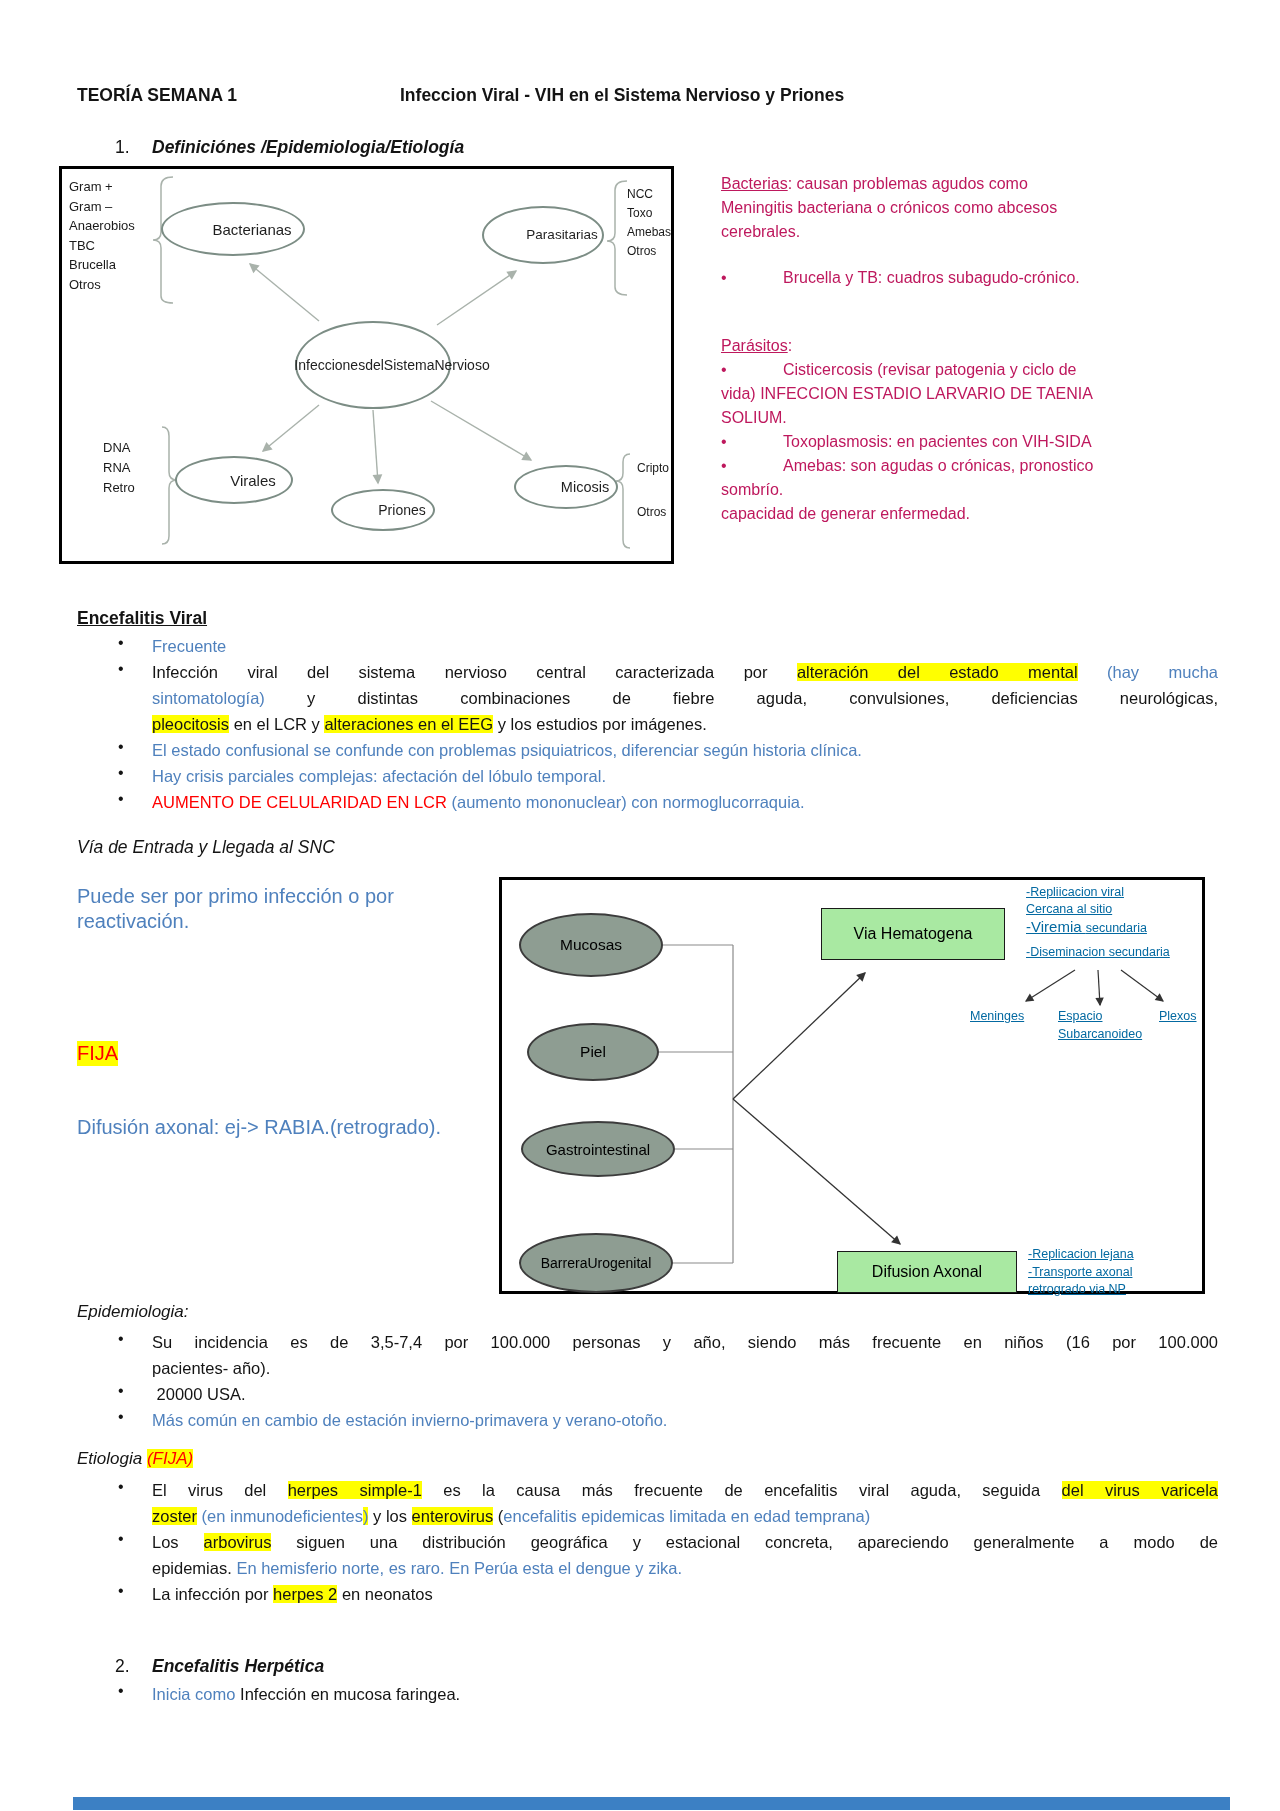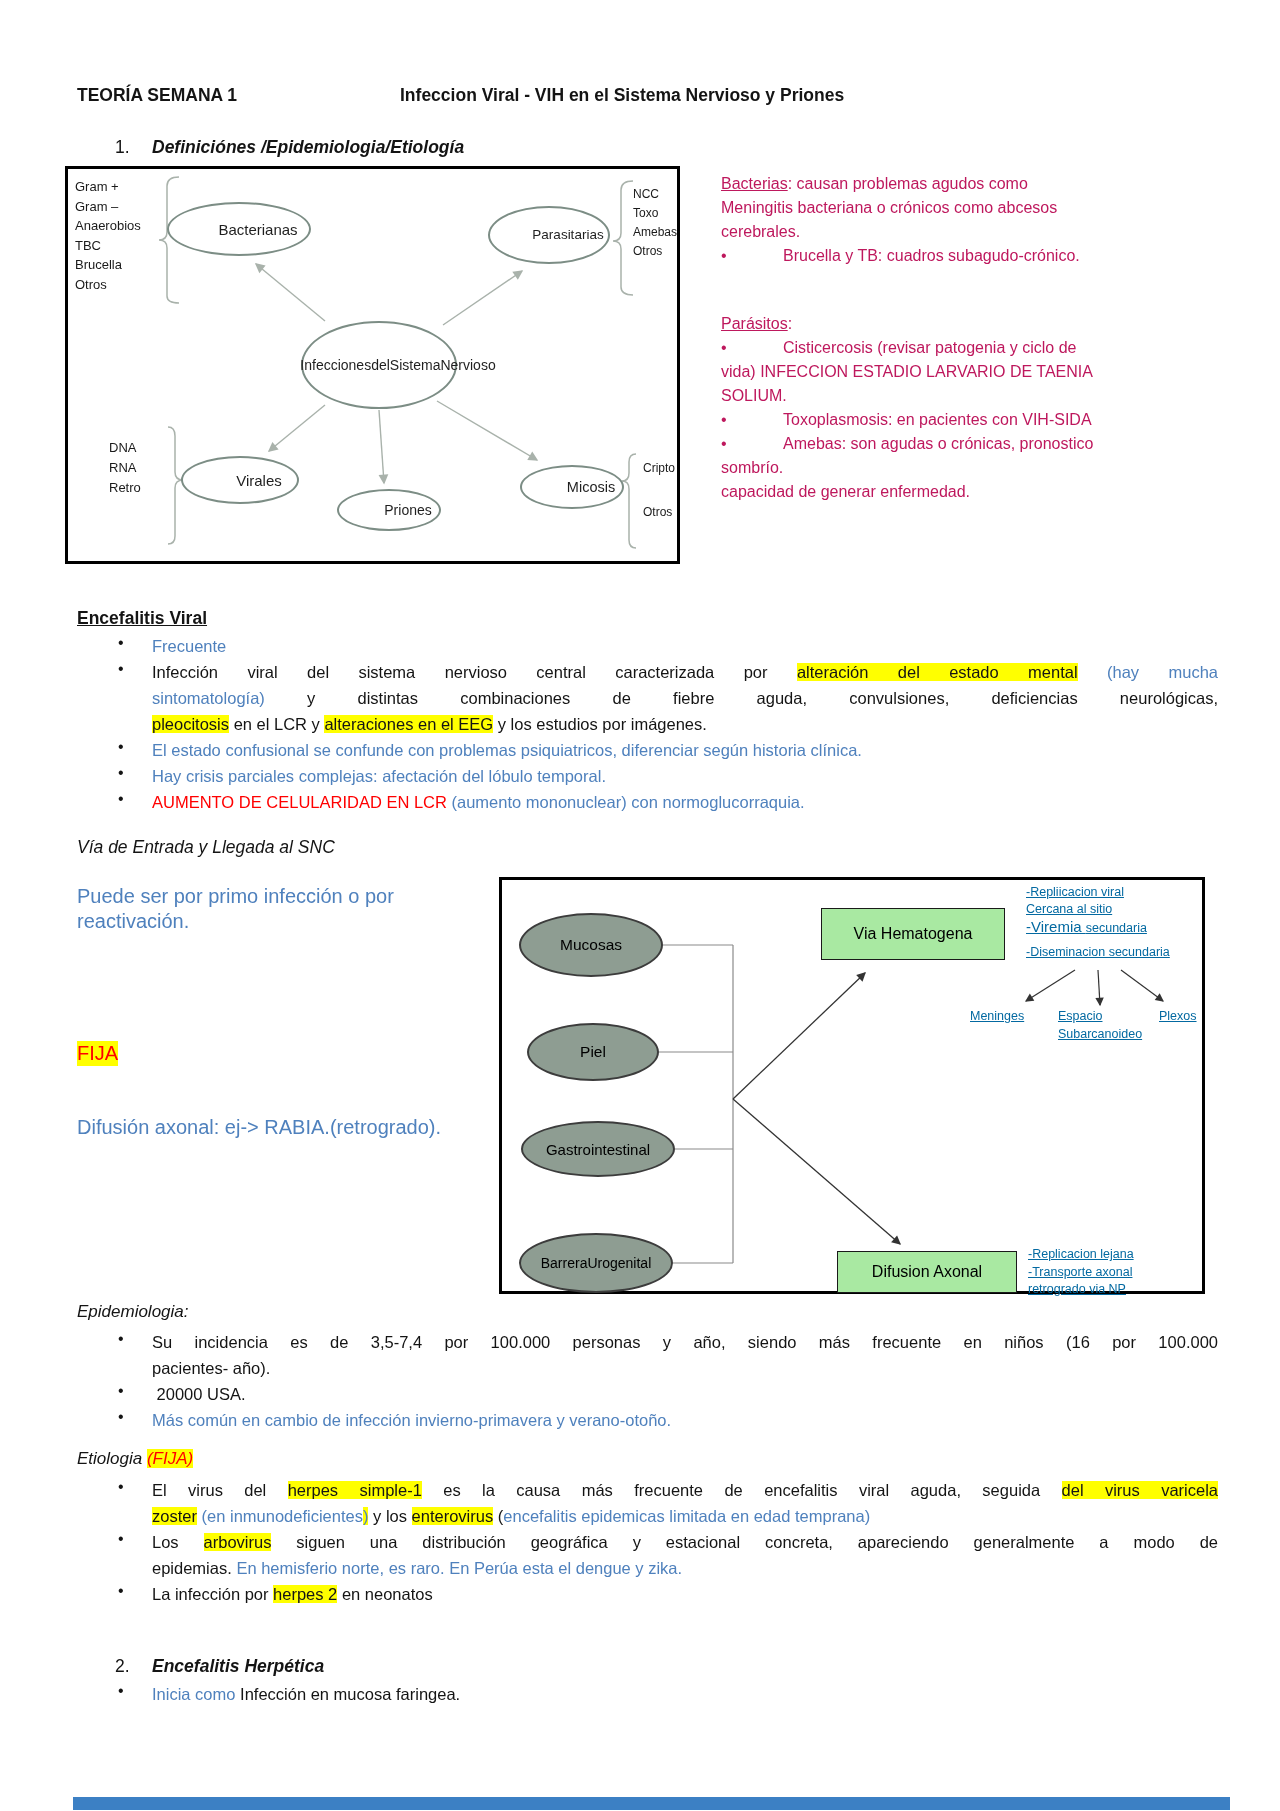--- a/index.html
+++ b/index.html
@@ -39,21 +39,21 @@
 <body>
 
 <div class="page">
 
   <div class="abs b h17" style="left:77px;top:84px">TEORÍA SEMANA 1</div>
   <div class="abs b h17" style="left:400px;top:84px">Infeccion Viral - VIH en el Sistema Nervioso y Priones</div>
 
   <div class="abs h17" style="left:115px;top:136px">1.</div>
   <div class="abs b it h17" style="left:152px;top:136px">Definiciónes /Epidemiologia/Etiología</div>
 
-  <div class="dbox" style="left:65px;top:166px;width:615px;height:398px">
+  <div class="dbox" style="left:59px;top:166px;width:615px;height:398px">
     <svg width="609" height="392" viewBox="0 0 609 392">
       <defs>
         <marker id="ah1" markerWidth="9" markerHeight="9" refX="7" refY="4.5" orient="auto">
           <path d="M1,1 L8,4.5 L1,8 Z" fill="#a9b2ab"></path>
         </marker>
       </defs>
       <line x1="257" y1="152" x2="188" y2="95" stroke="#a9b2ab" stroke-width="1.4" marker-end="url(#ah1)"></line>
       <line x1="375" y1="156" x2="454" y2="102" stroke="#a9b2ab" stroke-width="1.4" marker-end="url(#ah1)"></line>
       <line x1="257" y1="236" x2="201" y2="282" stroke="#a9b2ab" stroke-width="1.4" marker-end="url(#ah1)"></line>
       <line x1="311" y1="241" x2="316" y2="314" stroke="#a9b2ab" stroke-width="1.4" marker-end="url(#ah1)"></line>
@@ -99,21 +99,21 @@
       </div>
     <div class="ellipse d1e" style="left:113px;top:287px;width:118px;height:48px;font-size:15px">Virales</div>
     <div class="ellipse d1e" style="left:269px;top:320px;width:104px;height:42px;font-size:14px">Priones</div>
     <div class="ellipse d1e" style="left:452px;top:296px;width:104px;height:44px;font-size:14.5px">Micosis</div>
   </div>
 
   <div class="notes">
     <div><span class="ul">Bacterias</span><span>: causan problemas agudos como</span></div>
     <div>Meningitis bacteriana o crónicos como abcesos</div>
     <div>cerebrales.</div>
-    <div style=""><span class="sp">•</span><span>Brucella y TB: cuadros subagudo-crónico.</span></div>
+    <div style="margin-top:22px"><span class="sp">•</span><span>Brucella y TB: cuadros subagudo-crónico.</span></div>
     <div style="margin-top:44px"><span class="ul">Parásitos</span><span>:</span></div>
     <div><span class="sp">•</span><span>Cisticercosis (revisar patogenia y ciclo de</span></div>
     <div>vida) INFECCION ESTADIO LARVARIO DE TAENIA</div>
     <div>SOLIUM.</div>
     <div><span class="sp">•</span><span>Toxoplasmosis: en pacientes con VIH-SIDA</span></div>
     <div><span class="sp">•</span><span>Amebas: son agudas o crónicas, pronostico</span></div>
     <div>sombrío.</div>
     <div>capacidad de generar enfermedad.</div>
   </div>
 
@@ -192,21 +192,21 @@
   <div class="abs it h17" style="left:77px;top:1301px;font-size:17px">Epidemiologia:</div>
 
   <div class="bdot" style="top:1330px">•</div>
   <div class="line jus" style="left:152px;top:1330px">Su incidencia es de 3,5-7,4 por 100.000 personas y año, siendo más frecuente en niños (16 por 100.000</div>
   <div class="line" style="left:152px;top:1356px">pacientes- año).</div>
 
   <div class="bdot" style="top:1382px">•</div>
   <div class="line" style="left:152px;top:1382px">&nbsp;20000 USA.</div>
 
   <div class="bdot" style="top:1408px">•</div>
-  <div class="line blue" style="left:152px;top:1408px">Más común en cambio de infección invierno-primavera y verano-otoño.</div>
+  <div class="line blue" style="left:152px;top:1408px">Más común en cambio de estación invierno-primavera y verano-otoño.</div>
 
   <div class="abs it" style="left:77px;top:1449px;font-size:17px"><span>Etiologia </span><span class="red hl">(FIJA)</span></div>
 
   <div class="bdot" style="top:1478px">•</div>
   <div class="line jus" style="left:152px;top:1478px"><span>El virus del </span><span class="hl">herpes simple-1</span><span> es la causa más frecuente de encefalitis viral aguda, seguida </span><span class="hl">del virus varicela</span></div>
   <div class="line" style="left:152px;top:1504px"><span class="hl">zoster</span><span> </span><span class="blue">(en inmunodeficientes</span><span class="blue hl">)</span><span> y los </span><span class="hl">enterovirus</span><span> (</span><span class="blue">encefalitis epidemicas limitada en edad temprana)</span></div>
 
   <div class="bdot" style="top:1530px">•</div>
   <div class="line jus" style="left:152px;top:1530px"><span>Los </span><span class="hl">arbovirus</span><span> siguen una distribución geográfica y estacional concreta, apareciendo generalmente a modo de</span></div>
   <div class="line" style="left:152px;top:1556px"><span>epidemias. </span><span class="blue">En hemisferio norte, es raro. En Perúa esta el dengue y zika.</span></div>

